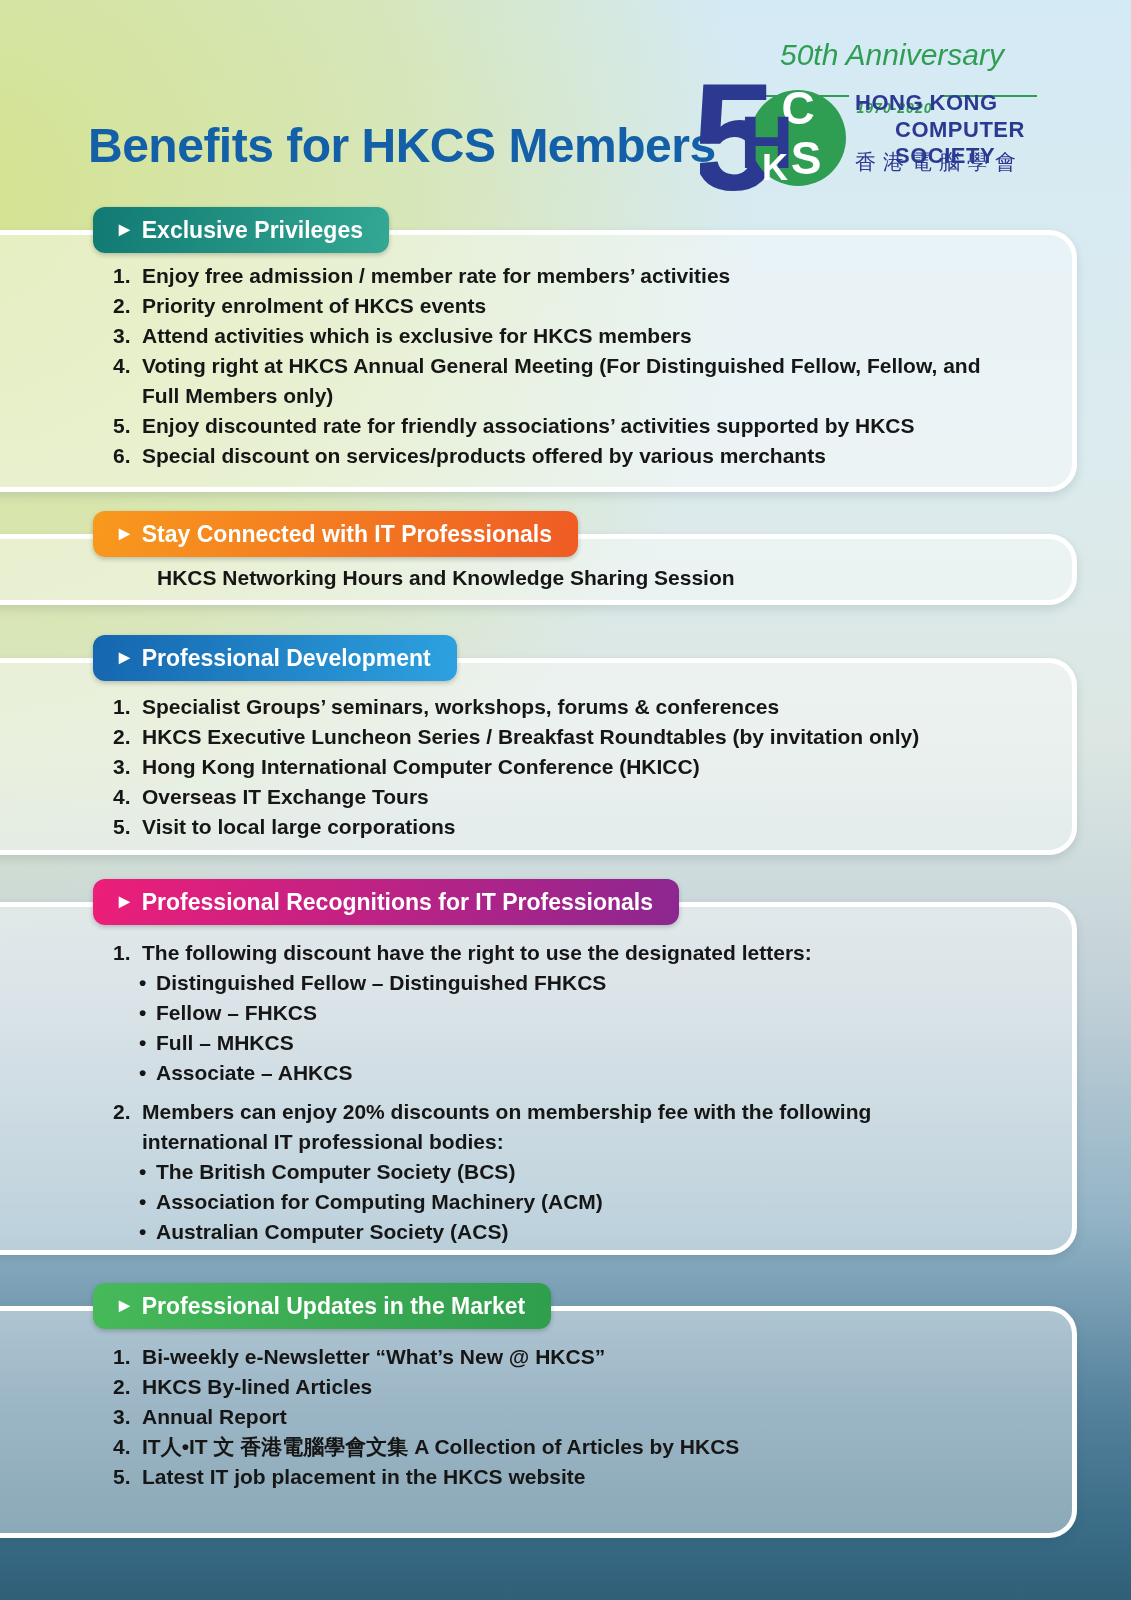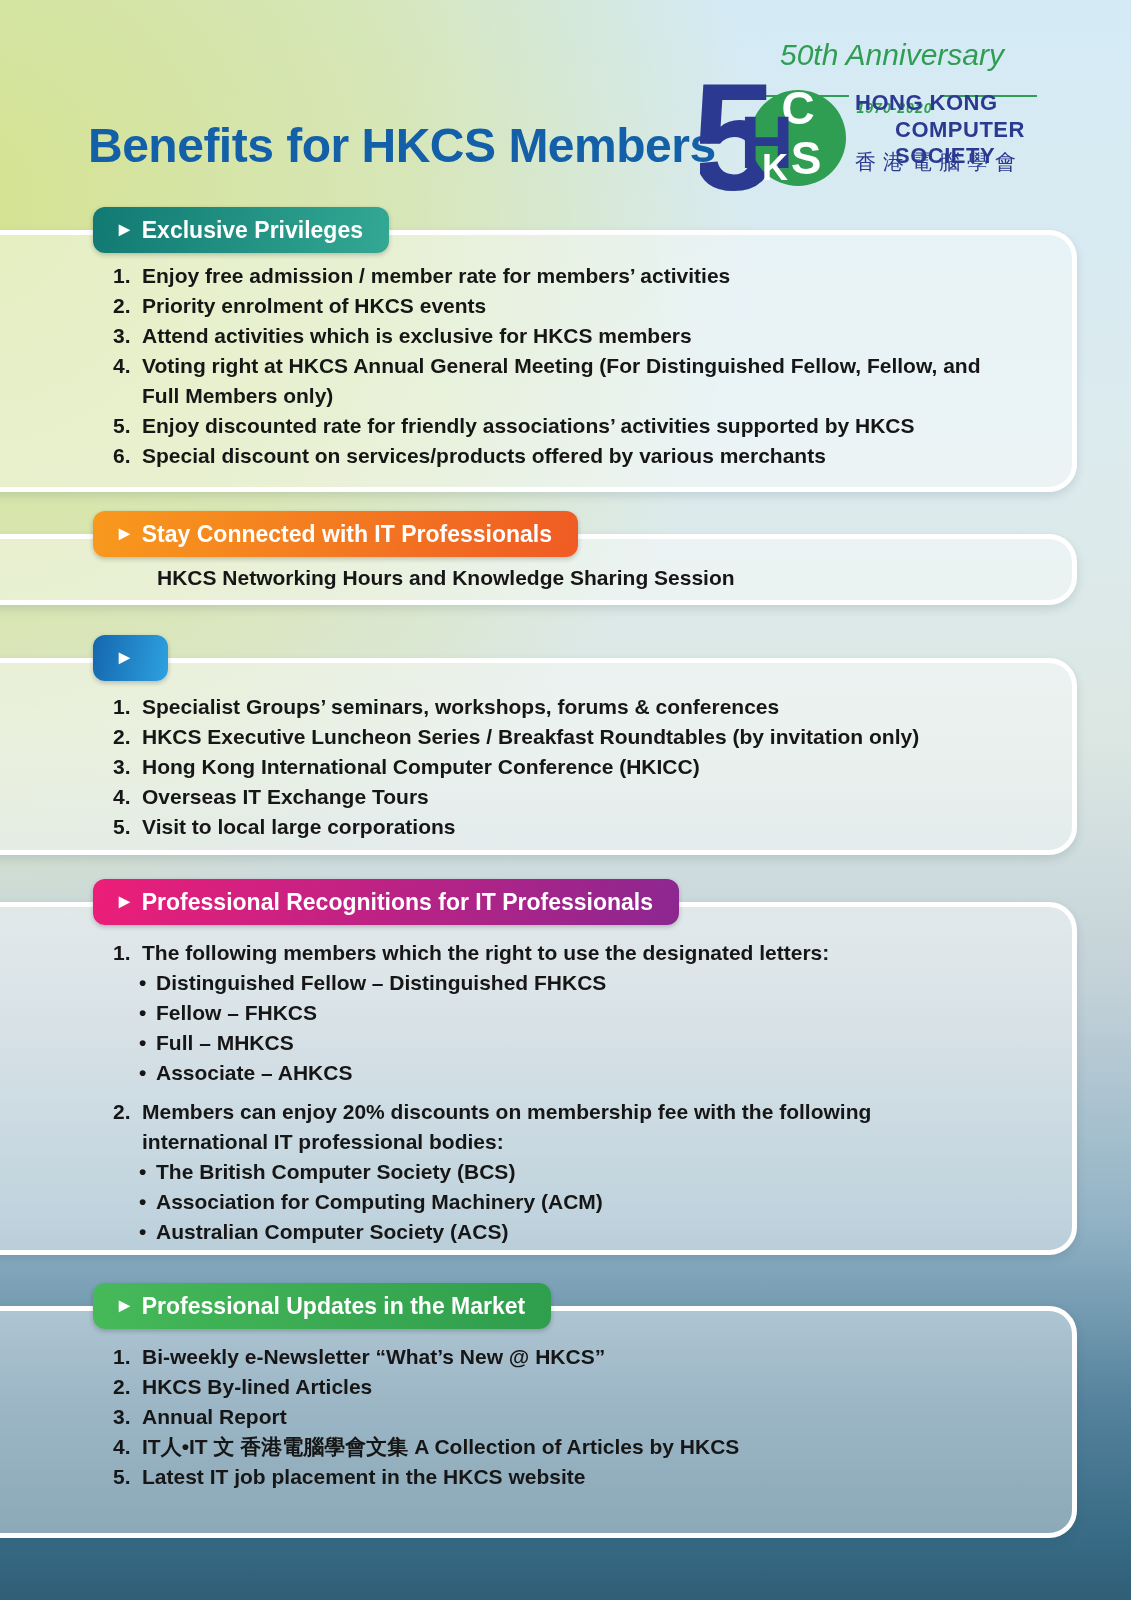--- a/index.html
+++ b/index.html
@@ -192,29 +192,30 @@
             <span class="txt">Overseas IT Exchange Tours</span>
           </div>
           <div class="item num">
             <span class="marker">5.</span>
             <span class="txt">Visit to local large corporations</span>
           </div>
         </div>
     </div>
     <div class="badge" style="background: linear-gradient(100deg, rgb(21, 102, 174), rgb(45, 162, 224));">
       <span class="arrow">▶</span>
+      <span>Professional Development</span>
     </div>
   </div>
 
   <div class="section sec4">
     <div class="box">
       <div class="content">
           <div class="item num">
             <span class="marker">1.</span>
-            <span class="txt">The following members which the right to use the designated letters:</span>
+            <span class="txt">The following discount have the right to use the designated letters:</span>
           </div>
           <div class="item bullet">
             <span class="marker">•</span>
             <span class="txt">Distinguished Fellow – Distinguished FHKCS</span>
           </div>
           <div class="item bullet">
             <span class="marker">•</span>
             <span class="txt">Fellow – FHKCS</span>
           </div>
           <div class="item bullet">

